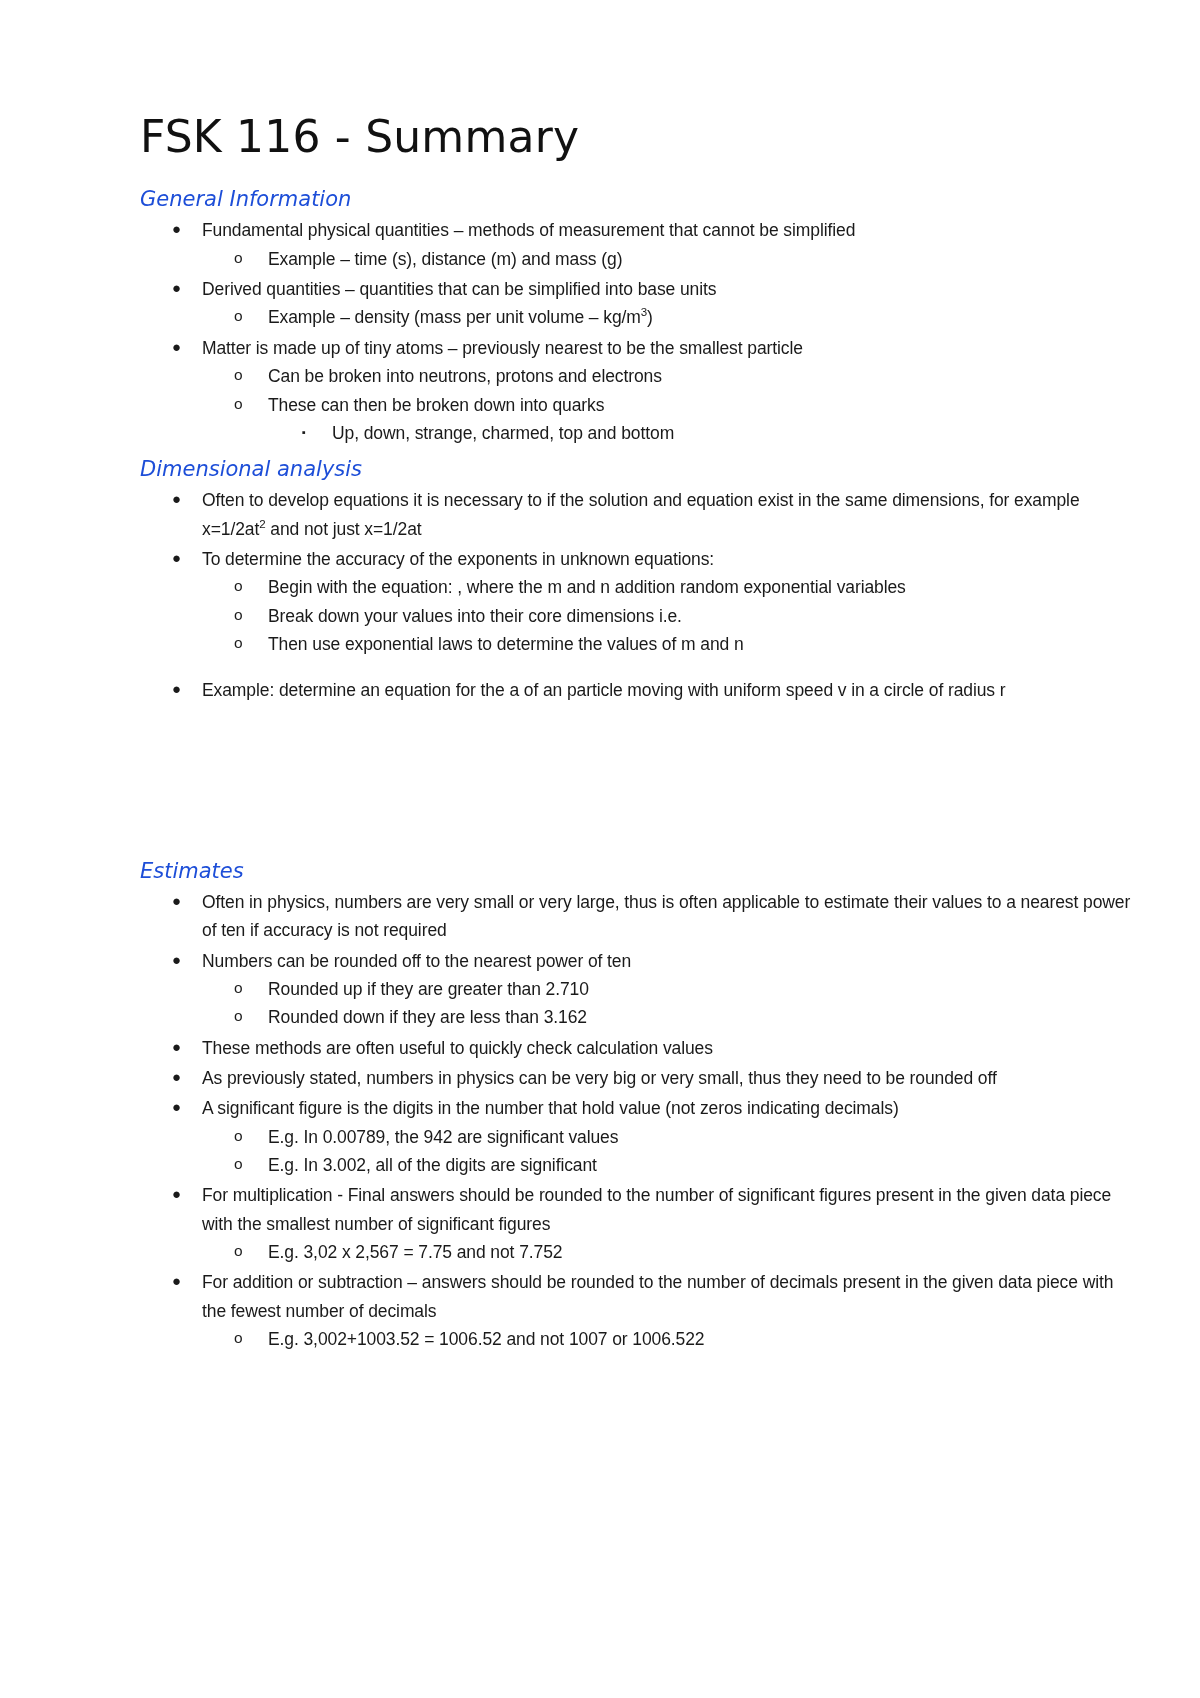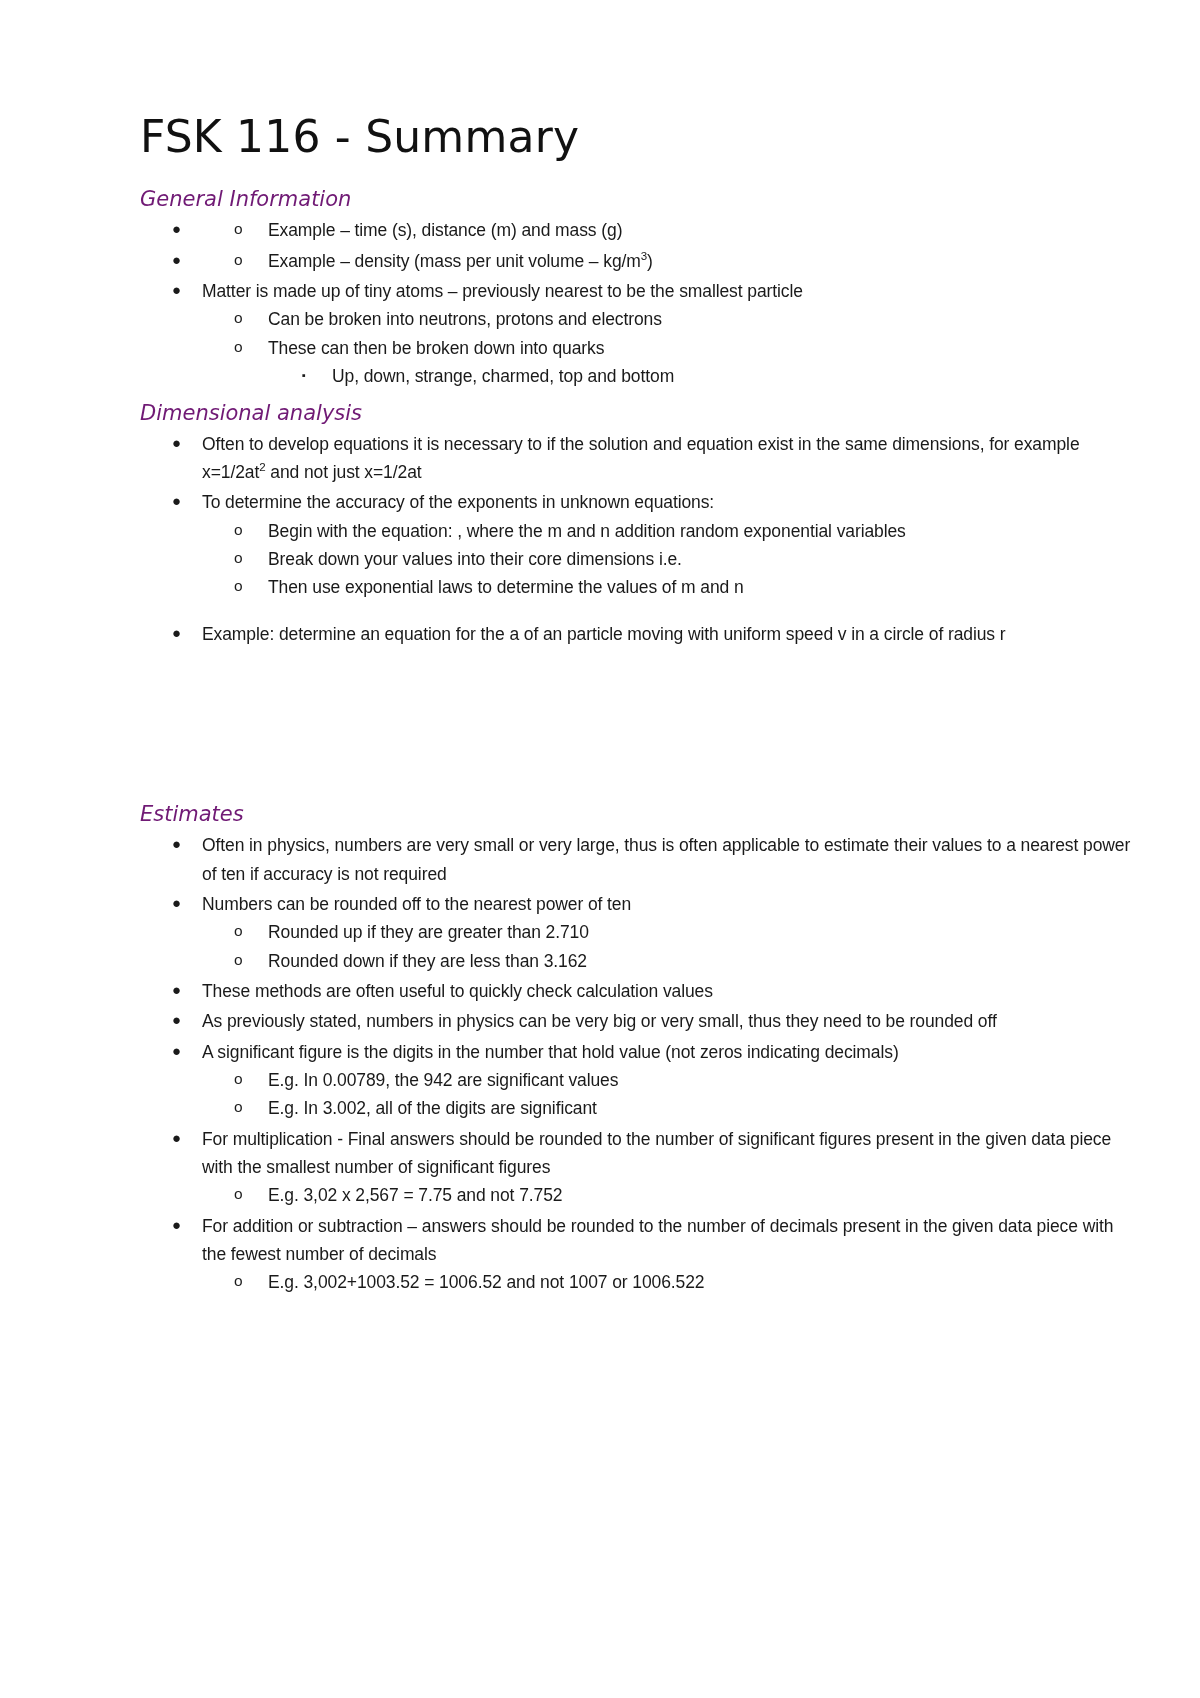--- a/index.html
+++ b/index.html
@@ -36,21 +36,21 @@
     font-weight: 400;
     color: #3b7dc4;
     line-height: 1.15;
     margin: 0 0 8px 0;
   }
   .h-sub {
     font-family: "DejaVu Sans", sans-serif;
     font-size: 21px;
     font-style: italic;
     font-weight: 400;
-    color: #701a75;
+    color: #1d4ed8;
     line-height: 1.2;
     margin: 10px 0 4px 0;
   }
   .h-sub.spaced-top { margin-top: 26px; font-style: italic; }
 
   ul.lvl1, ul.lvl2, ul.lvl3 {
     list-style: none;
     margin: 0;
     padding: 0;
   }
@@ -105,29 +105,31 @@
 <div class="page">
 
   <h1 class="doc-title">FSK 116 - Summary</h1>
 
 
   <div id="sections-container">
       <div class="h-sub">General Information</div>
       <ul class="lvl1">
         <li>
           <span class="marker">●</span>
+          <span class="txt">Fundamental physical quantities – methods of measurement that cannot be simplified</span>
           <ul class="lvl2">
             <li>
               <span class="marker">o</span>
               <span class="txt">Example – time (s), distance (m) and mass (g)</span>
             </li>
           </ul>
         </li>
         <li>
           <span class="marker">●</span>
+          <span class="txt">Derived quantities – quantities that can be simplified into base units</span>
           <ul class="lvl2">
             <li>
               <span class="marker">o</span>
               <span class="txt">Example – density (mass per unit volume – kg/m<sup>3</sup>)</span>
             </li>
           </ul>
         </li>
         <li>
           <span class="marker">●</span>
           <span class="txt">Matter is made up of tiny atoms – previously nearest to be the smallest particle</span>

